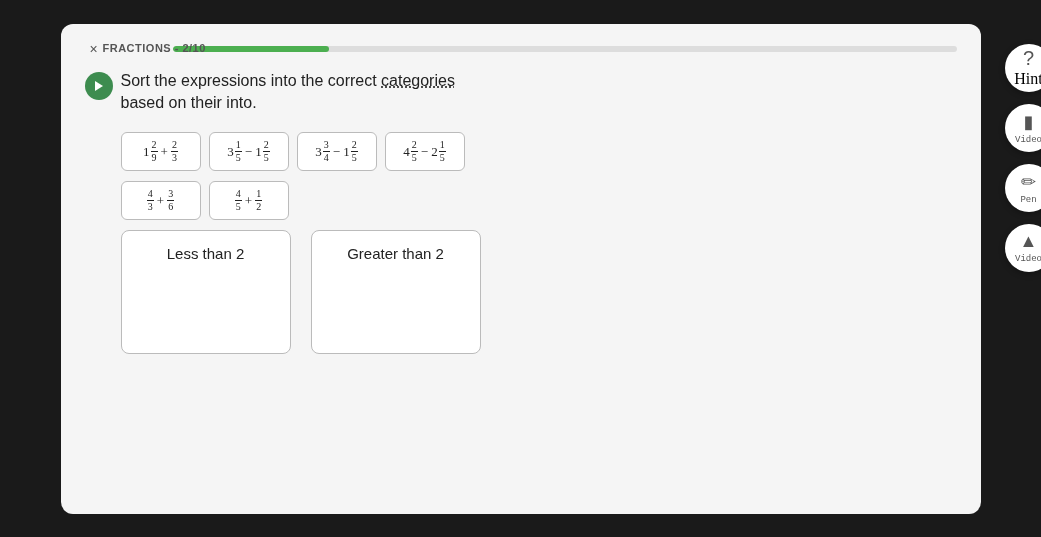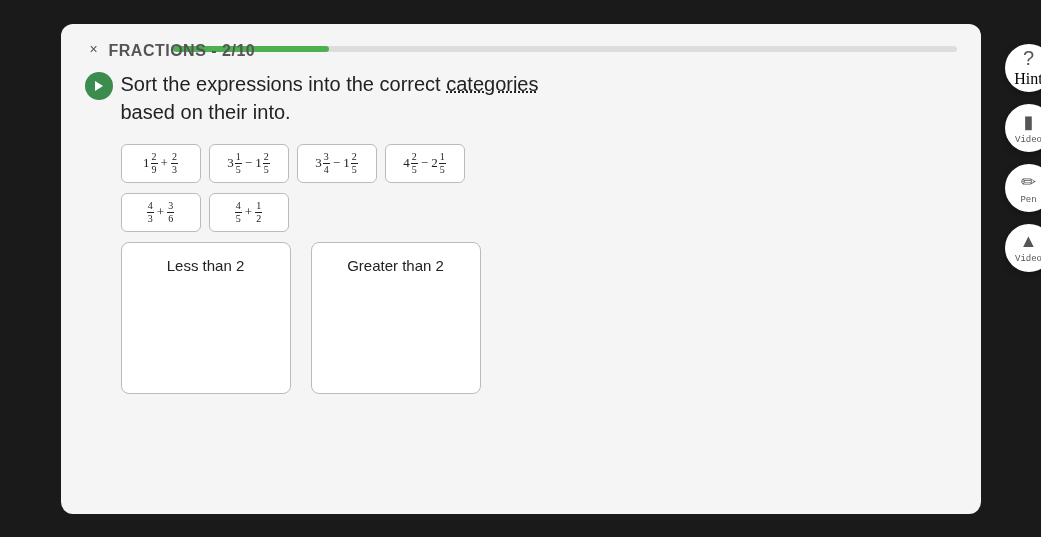--- a/index.html
+++ b/index.html
@@ -45,26 +45,26 @@
       border-radius: 3px;
       overflow: hidden;
     }
     .progress-bar-fill {
       height: 100%;
       background: #4caf50;
       border-radius: 3px;
       width: 20%;
     }
     .title-label {
-      font-size: 16px;
+      font-size: 11px;
       color: #555;
       font-family: Arial, sans-serif;
       position: absolute;
       top: 18px;
-      left: 48px;
+      left: 42px;
       font-weight: bold;
       letter-spacing: 0.5px;
     }
     .question-header {
       display: flex;
       align-items: flex-start;
       gap: 8px;
       margin-bottom: 18px;
       margin-top: 4px;
     }
@@ -75,21 +75,21 @@
       border-radius: 50%;
       display: flex;
       align-items: center;
       justify-content: center;
       color: white;
       font-size: 12px;
       flex-shrink: 0;
       margin-top: 2px;
     }
     .question-text {
-      font-size: 20px;
+      font-size: 16px;
       color: #222;
       line-height: 1.4;
       font-family: Arial, sans-serif;
       font-weight: normal;
     }
     .question-text .underlined {
       text-decoration: underline;
       text-decoration-style: dotted;
     }
     .expressions-row {
@@ -140,21 +140,21 @@
       font-size: 13px;
     }
     .categories-row {
       display: flex;
       gap: 20px;
       margin-left: 36px;
       margin-top: 8px;
     }
     .category-box {
       width: 170px;
-      height: 152px;
+      height: 124px;
       background: white;
       border: 1.5px solid #bbb;
       border-radius: 8px;
       display: flex;
       flex-direction: column;
       align-items: center;
       justify-content: flex-start;
       padding-top: 14px;
     }
     .category-label {

